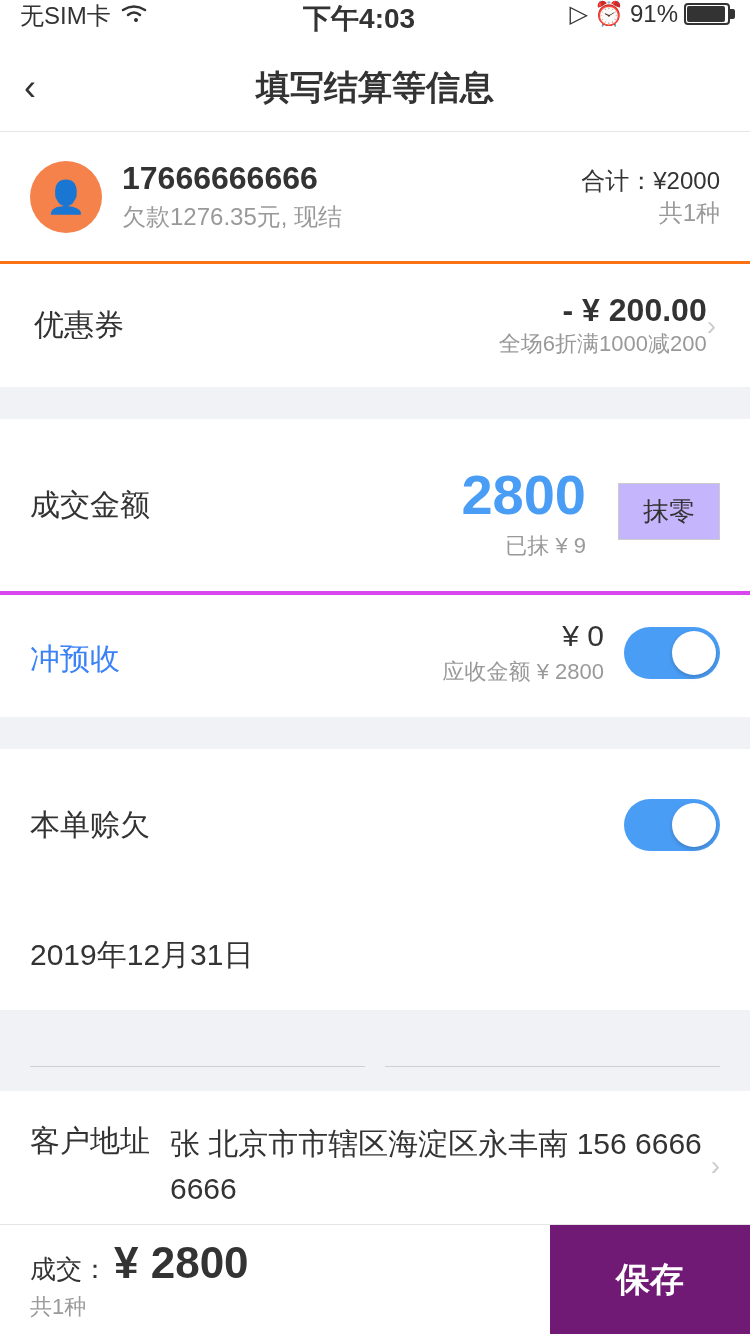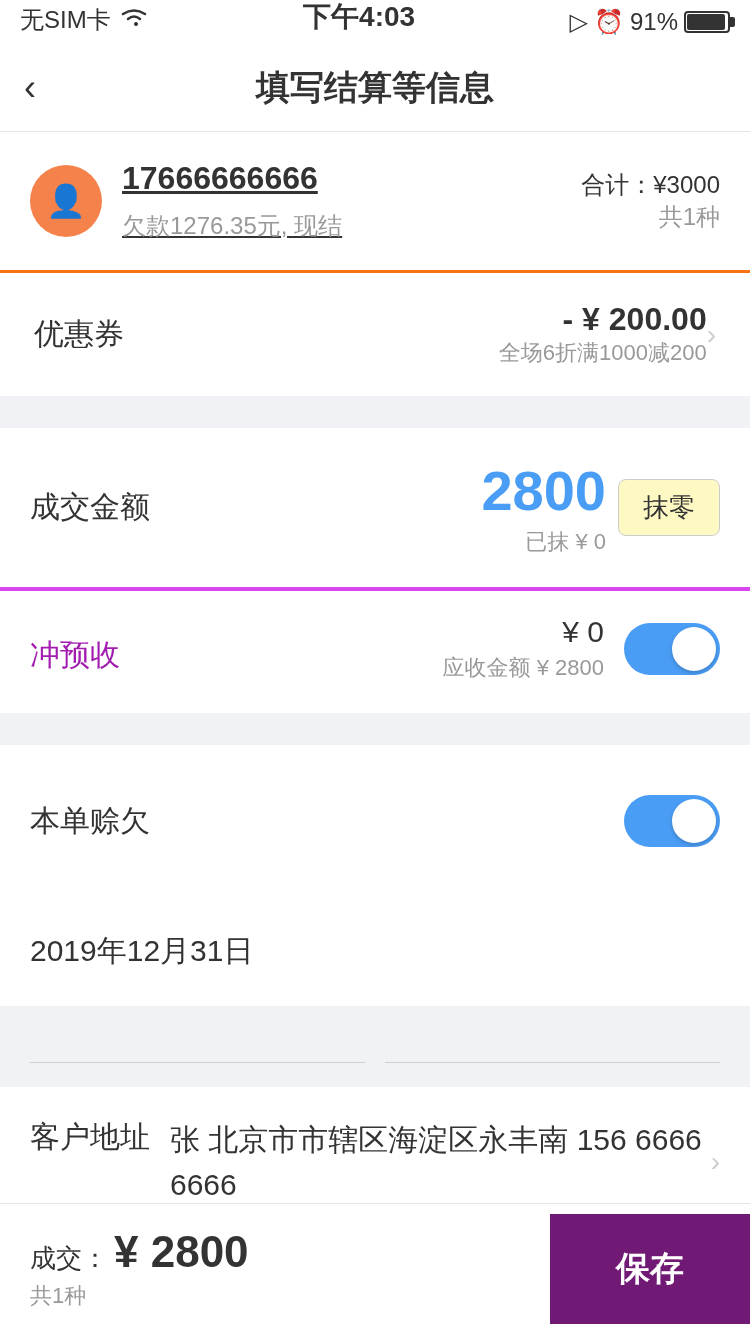--- a/index.html
+++ b/index.html
@@ -12,23 +12,23 @@
       font-size: 28px;
       color: #333;
       position: relative;
     }
 
     
     .status-bar {
       height: 44px;
       background: #fff;
       display: flex;
-      align-items: flex-end;
+      align-items: flex-start;
       justify-content: space-between;
-      padding: 8px 20px;
+      padding: 0 20px;
       font-size: 24px;
       font-weight: 500;
     }
     .status-left { display: flex; align-items: center; gap: 8px; }
     .status-center { font-size: 28px; font-weight: 600; }
     .status-right { display: flex; align-items: center; gap: 6px; font-size: 24px; }
     .battery-icon {
       width: 46px; height: 22px; border: 2px solid #333; border-radius: 4px; position: relative; display: inline-block;
     }
     .battery-icon::after {
@@ -79,21 +79,21 @@
     }
     .customer-left {
       display: flex; align-items: center; gap: 20px;
     }
     .avatar {
       width: 72px; height: 72px; border-radius: 50%;
       background: #f5824a;
       display: flex; align-items: center; justify-content: center;
       color: #fff; font-size: 32px;
     }
-    .customer-info { display: flex; flex-direction: column; gap: 13px; text-decoration: underline; }
+    .customer-info { display: flex; flex-direction: column; gap: 4px; }
     .customer-phone { font-size: 32px; font-weight: 600; color: #333; }
     .customer-debt { font-size: 24px; color: #999; }
     .customer-right { text-align: right; }
     .total-label { font-size: 24px; color: #333; }
     .total-count { font-size: 24px; color: #999; }
 
     
     .coupon-row {
       display: flex; align-items: center; justify-content: space-between;
       padding: 28px 34px;
@@ -114,26 +114,26 @@
     .form-section { background: #fff; margin-bottom: 16px; }
     .form-row {
       display: flex; align-items: center; justify-content: space-between;
       padding: 30px 30px;
       border-bottom: 4px solid #d946ef;
     }
     .form-row:last-child { border-bottom: none; }
     .form-label { font-size: 30px; color: #333; }
     .deal-amount-value { font-size: 56px; font-weight: 600; color: #4a9df5; }
     .round-btn {
-      border: 1px solid #ccc; border-radius: 8px;
-      padding: 10px 24px; font-size: 26px; color: #333; background: #fef9c3;
+      border: 1px solid #ccc; border-radius: 0;
+      padding: 10px 24px; font-size: 26px; color: #333; background: #c4b5fd;
       cursor: pointer;
     }
     .deal-right {
-      display: flex; align-items: center; gap: 12px;
+      display: flex; align-items: center; gap: 32px; margin-top: 13px;
     }
     .deal-sub { font-size: 22px; color: #999; text-align: right; margin-top: 4px; }
     .deal-col { display: flex; flex-direction: column; align-items: flex-end; }
 
     
     .toggle {
       width: 96px; height: 52px; border-radius: 26px;
       background: #4a9df5;
       position: relative; cursor: pointer; flex-shrink: 0;
     }
@@ -143,21 +143,21 @@
       position: absolute; top: 4px; right: 4px;
       box-shadow: 0 2px 4px rgba(0,0,0,0.2);
       transition: right 0.2s;
     }
 
     
     .prepay-row {
       display: flex; align-items: center; justify-content: space-between;
       padding: 24px 30px 30px 30px;
     }
-    .prepay-label { font-size: 30px; color: #a21caf; margin-top: 12px; }
+    .prepay-label { font-size: 30px; color: #3b82f6; margin-top: 12px; }
     .prepay-right { display: flex; align-items: center; gap: 20px; }
     .prepay-col { display: flex; flex-direction: column; align-items: flex-end; gap: 4px; }
     .prepay-val { font-size: 30px; color: #333; }
     .prepay-sub { font-size: 22px; color: #999; }
 
     
     .debit-row {
       display: flex; align-items: center; justify-content: space-between;
       padding: 50px 30px;
     }
@@ -190,21 +190,21 @@
     }
     .address-label { font-size: 30px; color: #333; flex-shrink: 0; margin-right: 20px; }
     .address-value { font-size: 30px; color: #333; flex: 1; line-height: 1.5; }
     .address-chevron { font-size: 28px; color: #ccc; align-self: center; }
 
     
     .bottom-bar {
       position: fixed;
       bottom: 0; left: 0;
       width: 750px;
-      height: 131px;
+      height: 110px;
       background: #fff;
       display: flex;
       align-items: center;
       border-top: 1px solid #e5e5e5;
     }
     .bottom-summary {
       flex: 1;
       padding: 0 30px;
       display: flex; flex-direction: column; gap: 4px;
     }
@@ -261,21 +261,21 @@
       <div class="customer-left">
         <div class="avatar">
           <span>👤</span>
         </div>
         <div class="customer-info">
           <span class="customer-phone">17666666666</span>
           <span class="customer-debt">欠款1276.35元, 现结</span>
         </div>
       </div>
       <div class="customer-right">
-        <div class="total-label">合计：¥3000</div>
+        <div class="total-label">合计：¥2000</div>
         <div class="total-count">共1种</div>
       </div>
     </div>
 
     <div class="coupon-row">
       <span class="coupon-label">优惠券</span>
       <div class="coupon-right">
         <div class="coupon-right-info">
           <div class="coupon-amount">- ¥ 200.00</div>
           <div class="coupon-desc">全场6折满1000减200</div>
@@ -286,21 +286,21 @@
   </div>
 
   <div class="divider-section"></div>
 
   <div class="form-section">
     <div class="form-row">
       <span class="form-label">成交金额</span>
       <div class="deal-right">
         <div class="deal-col">
           <span class="deal-amount-value">2800</span>
-          <span class="deal-sub">已抹  ¥ 0</span>
+          <span class="deal-sub">已抹  ¥ 9</span>
         </div>
         <button class="round-btn">抹零</button>
       </div>
     </div>
 
     <div class="prepay-row">
       <span class="prepay-label">冲预收</span>
       <div class="prepay-right">
         <div class="prepay-col">
           <span class="prepay-val">¥ 0</span>

